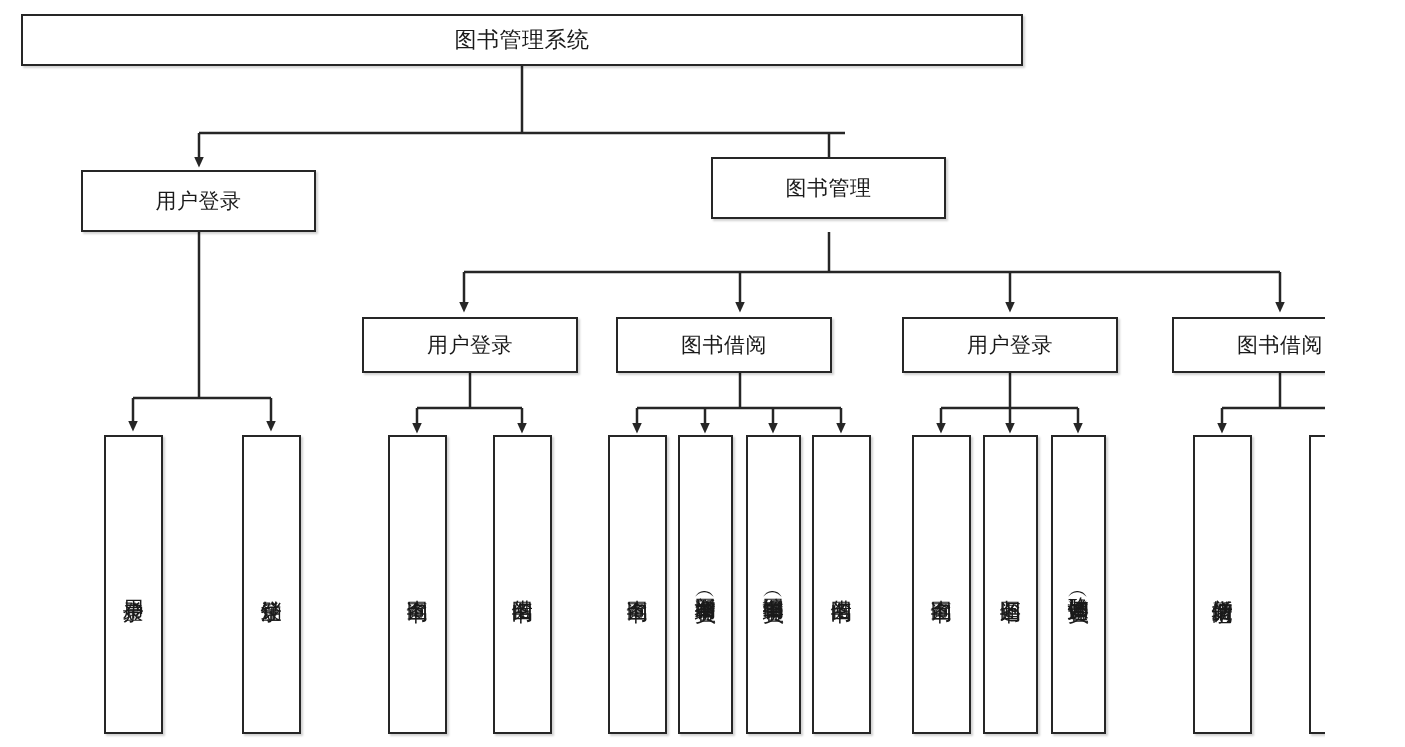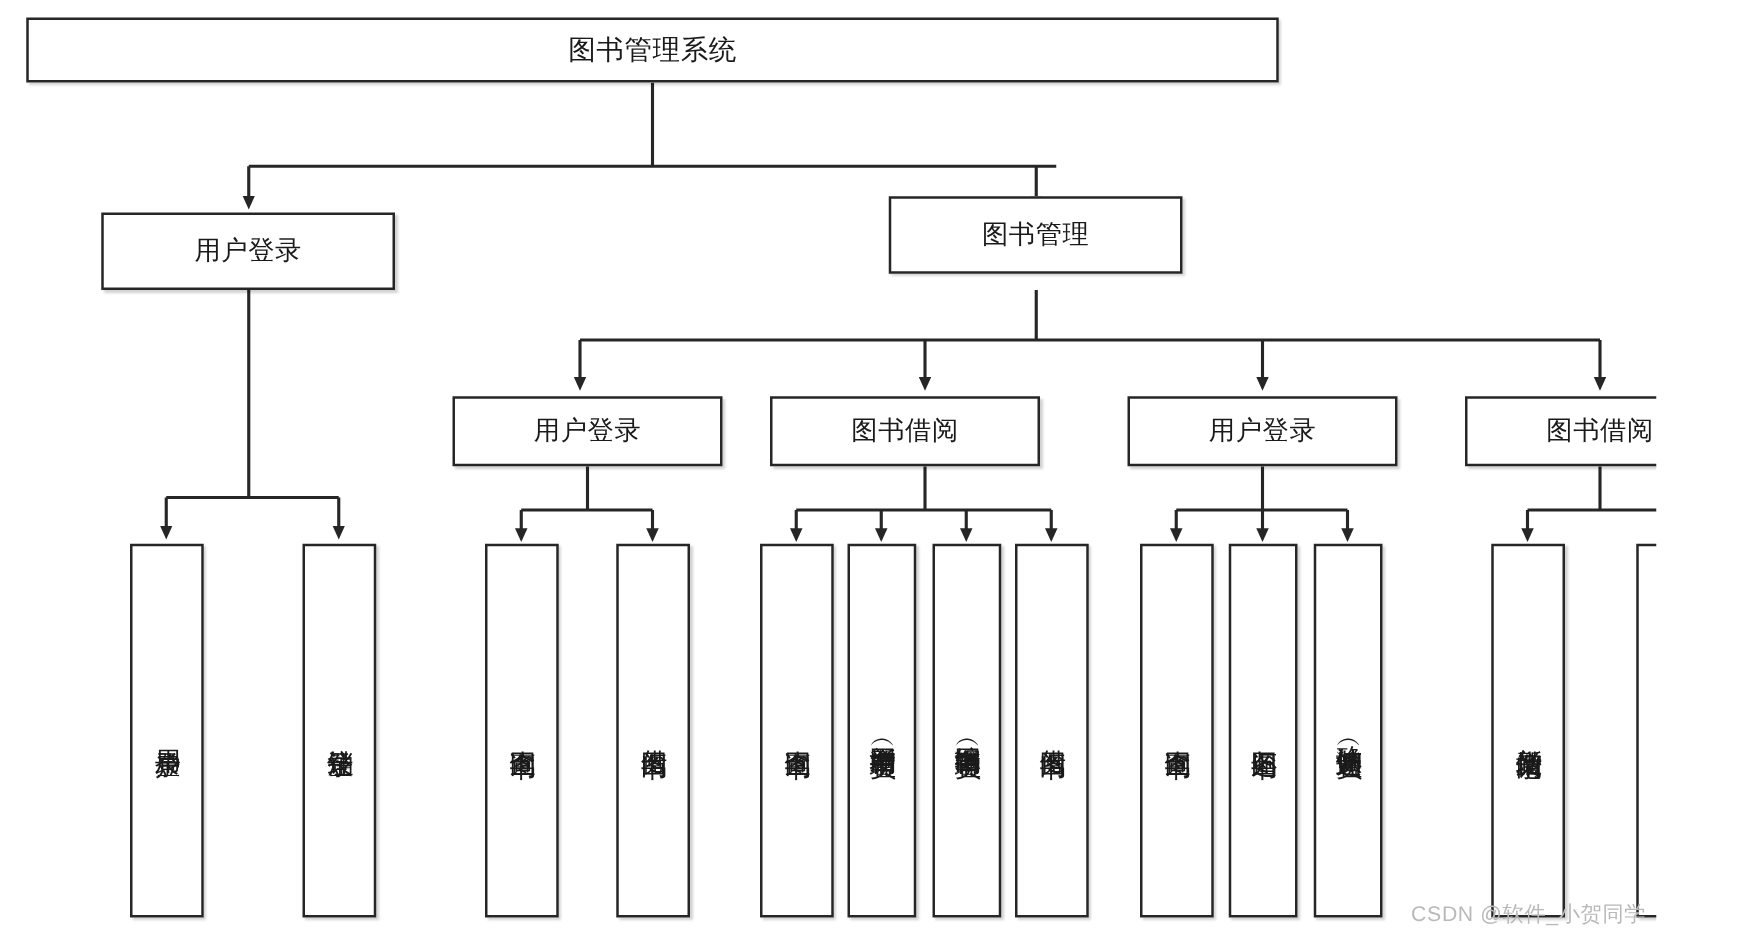--- a/index.html
+++ b/index.html
@@ -185,15 +185,14 @@
     <span class="lbl">确认归还（管理员）</span>
   </div>
 
   <div class="node leaf" style="left:1193px; top:435px; width:59px; height:299px;">
     <span class="lbl">新增借阅记录</span>
   </div>
   <div class="node leaf" style="left:1309px; top:435px; width:59px; height:299px;">
     <span class="lbl">查询借阅记录</span>
   </div>
 
-  <div id="watermark">CSDN @软件_小贺同学</div>
 
 </div>
 
 </body></html>

